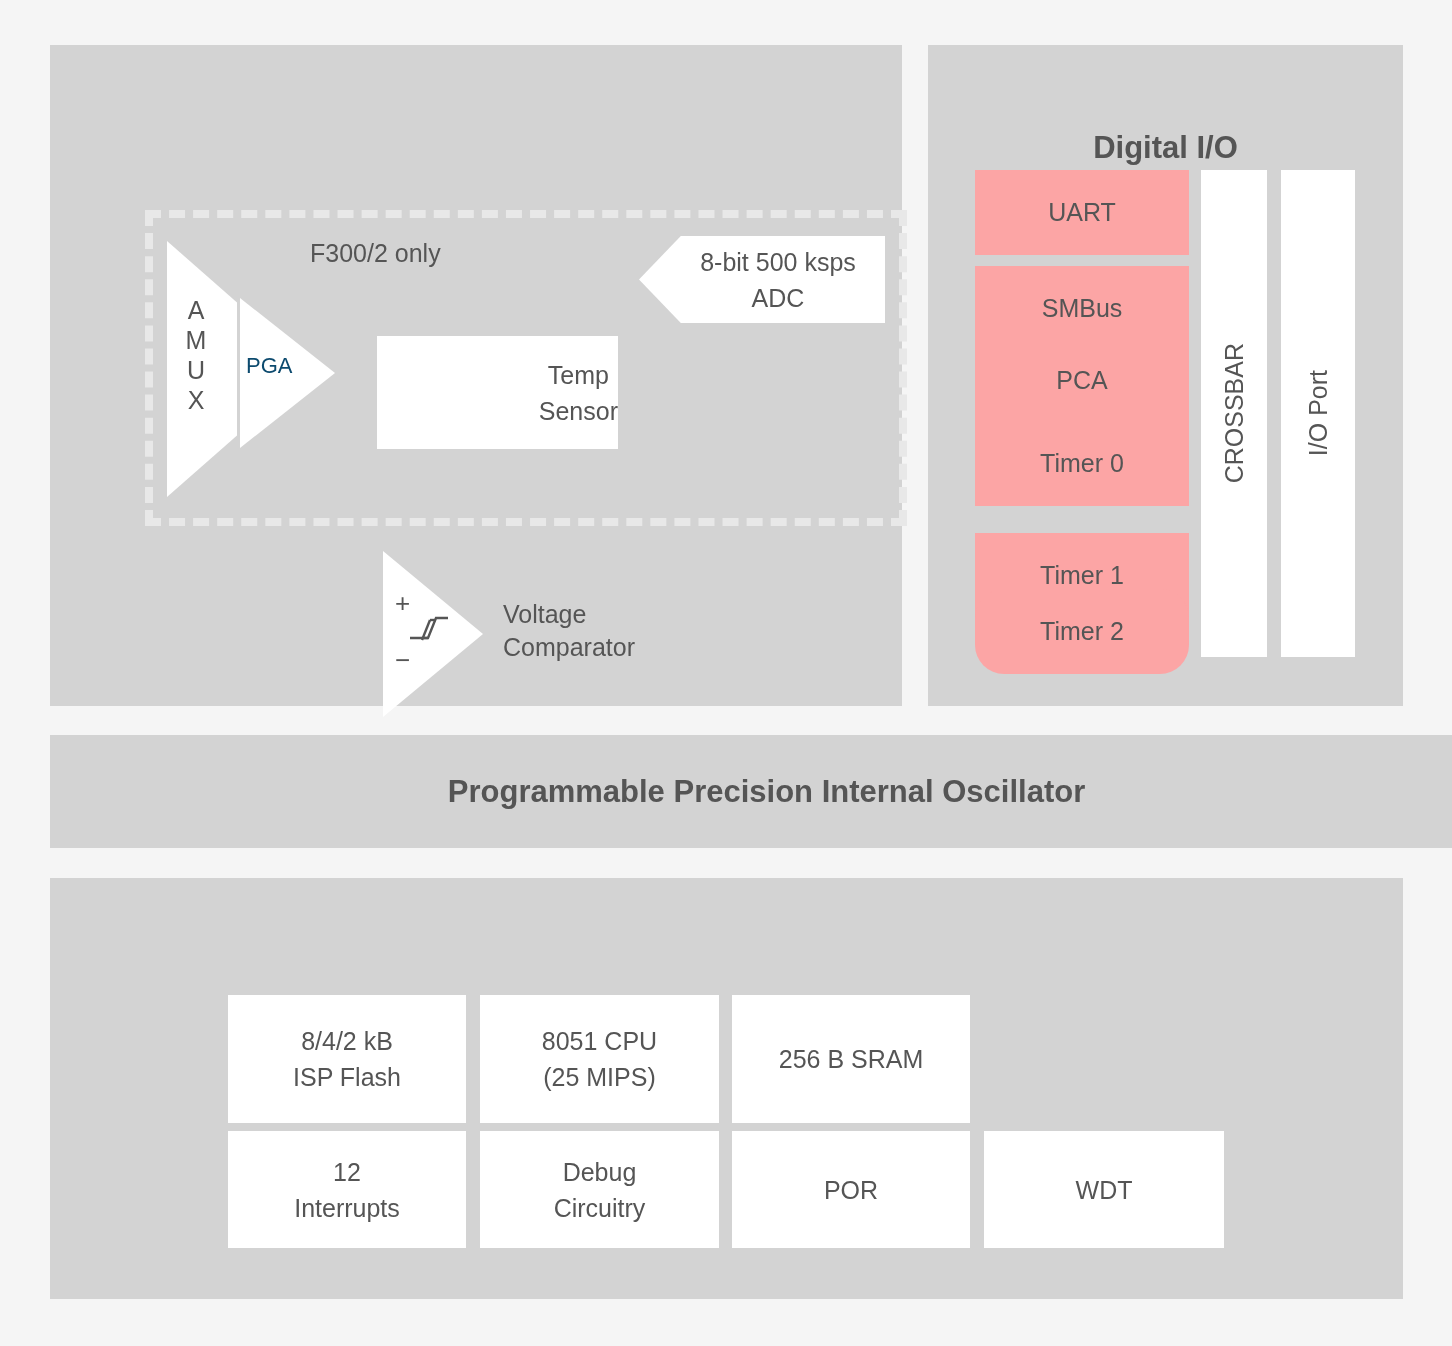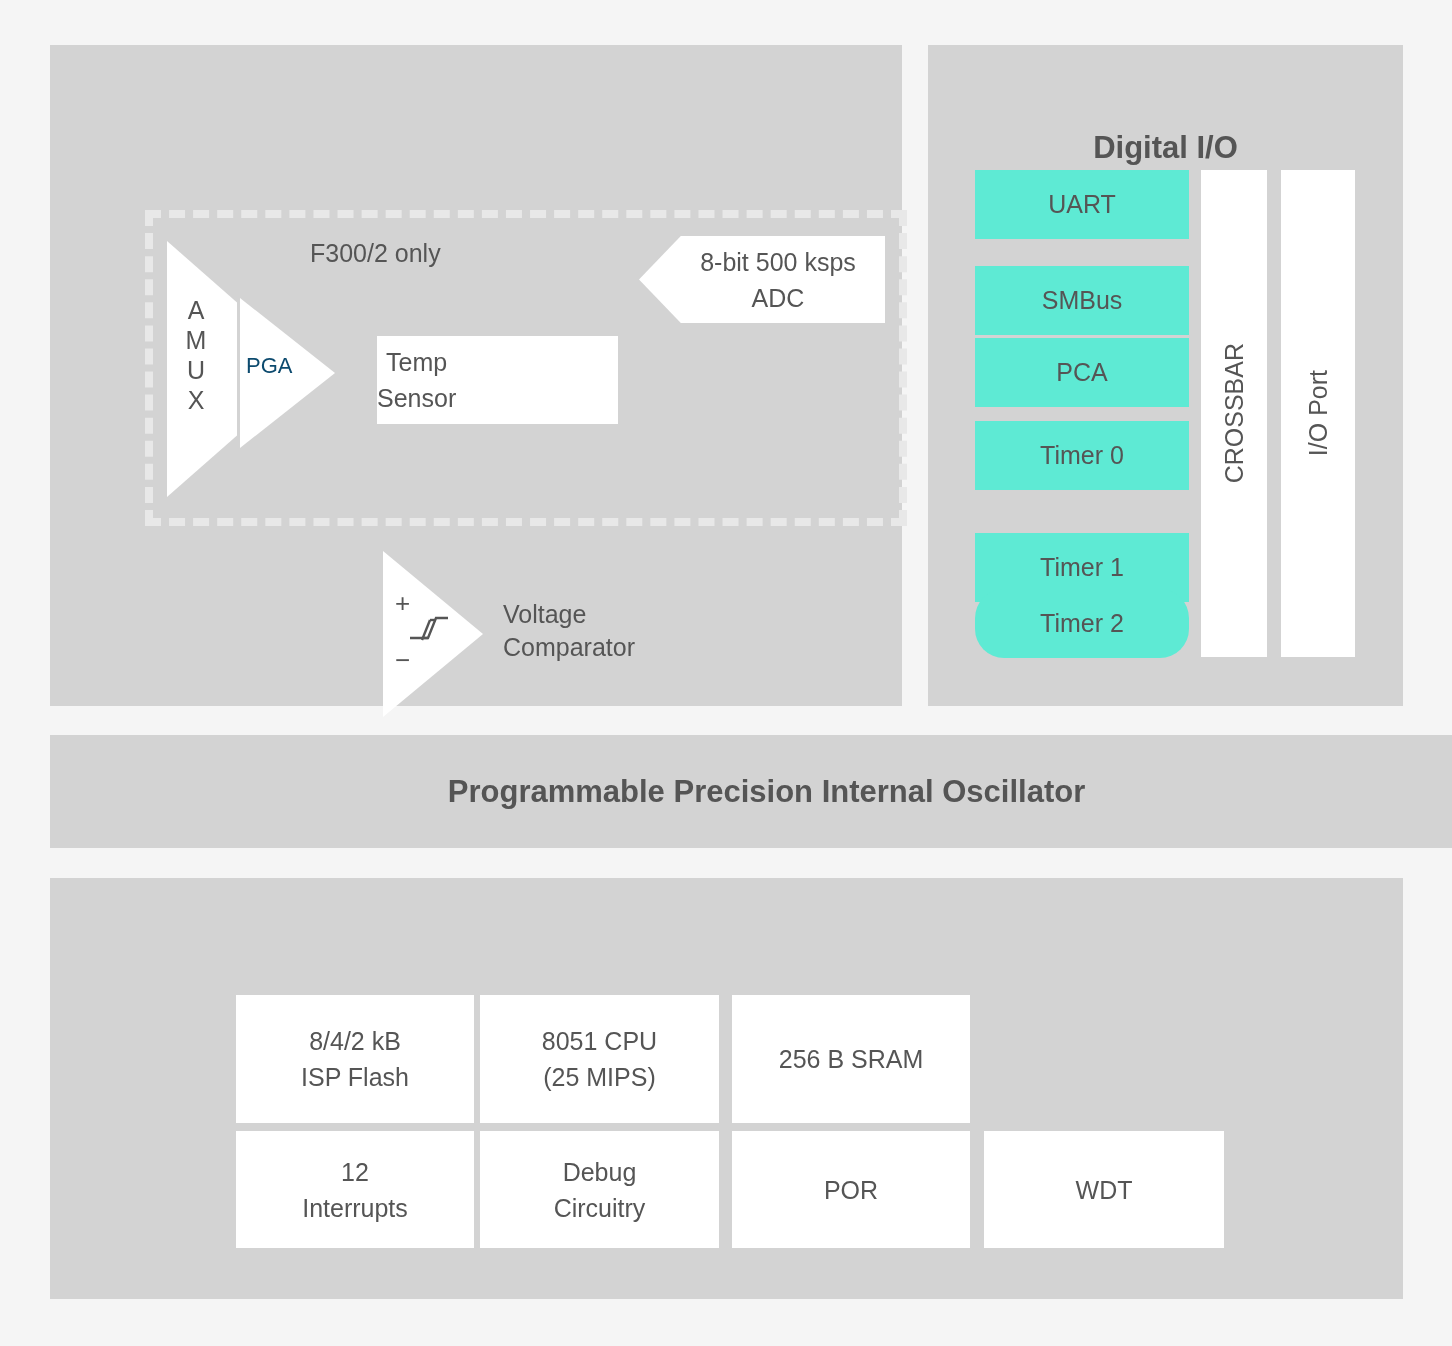--- a/index.html
+++ b/index.html
@@ -92,25 +92,25 @@
     font-size: 22px;
     color: #0c4a6e;
   }
 
   
   #temp-sensor {
     position: absolute;
     left: 327px;
     top: 291px;
     width: 241px;
-    height: 88px;
-    background: #ffffff;
-    display: flex;
-    align-items: center;
-    justify-content: flex-start;
+    height: 113px;
+    background: #ffffff;
+    display: flex;
+    align-items: center;
+    justify-content: flex-end;
     text-align: center;
     font-size: 25px;
     line-height: 36px;
     color: #555555;
   }
 
   
   #adc-shape {
     position: absolute;
     left: 589px;
@@ -174,22 +174,22 @@
   #comparator-label span { display: block; }
 
   
   #digital-panel { left: 928px; top: 45px; width: 475px; height: 661px; }
   #digital-title { top: 85px; font-size: 31px; }
 
   .dio-block {
     position: absolute;
     left: 975px;
     width: 214px;
-    height: 69px;
-    background: #5eead4;
+    height: 85px;
+    background: #fca5a5;
     display: flex;
     align-items: center;
     justify-content: center;
     font-size: 25px;
     color: #555555;
   }
 
   .vert-block {
     position: absolute;
     top: 170px;
@@ -236,21 +236,21 @@
     justify-content: center;
     text-align: center;
     font-size: 25px;
     line-height: 36px;
     color: #555555;
     width: 238px;
     height: 128px;
   }
   .core-row-top    { top: 995px; }
   .core-row-bottom { top: 1131px; height: 117px; }
-  .core-col-1 { left: 228px; margin-left: 8px; }
+  .core-col-1 { left: 228px; }
   .core-col-2 { left: 480px; width: 239px; }
   .core-col-3 { left: 732px; width: 238px; }
   .core-col-4 { left: 984px; width: 240px; }
 </style>
 </head>
 <body>
 
 <div class="panel" id="analog-panel">
 
   <div id="dashed-box"></div>

